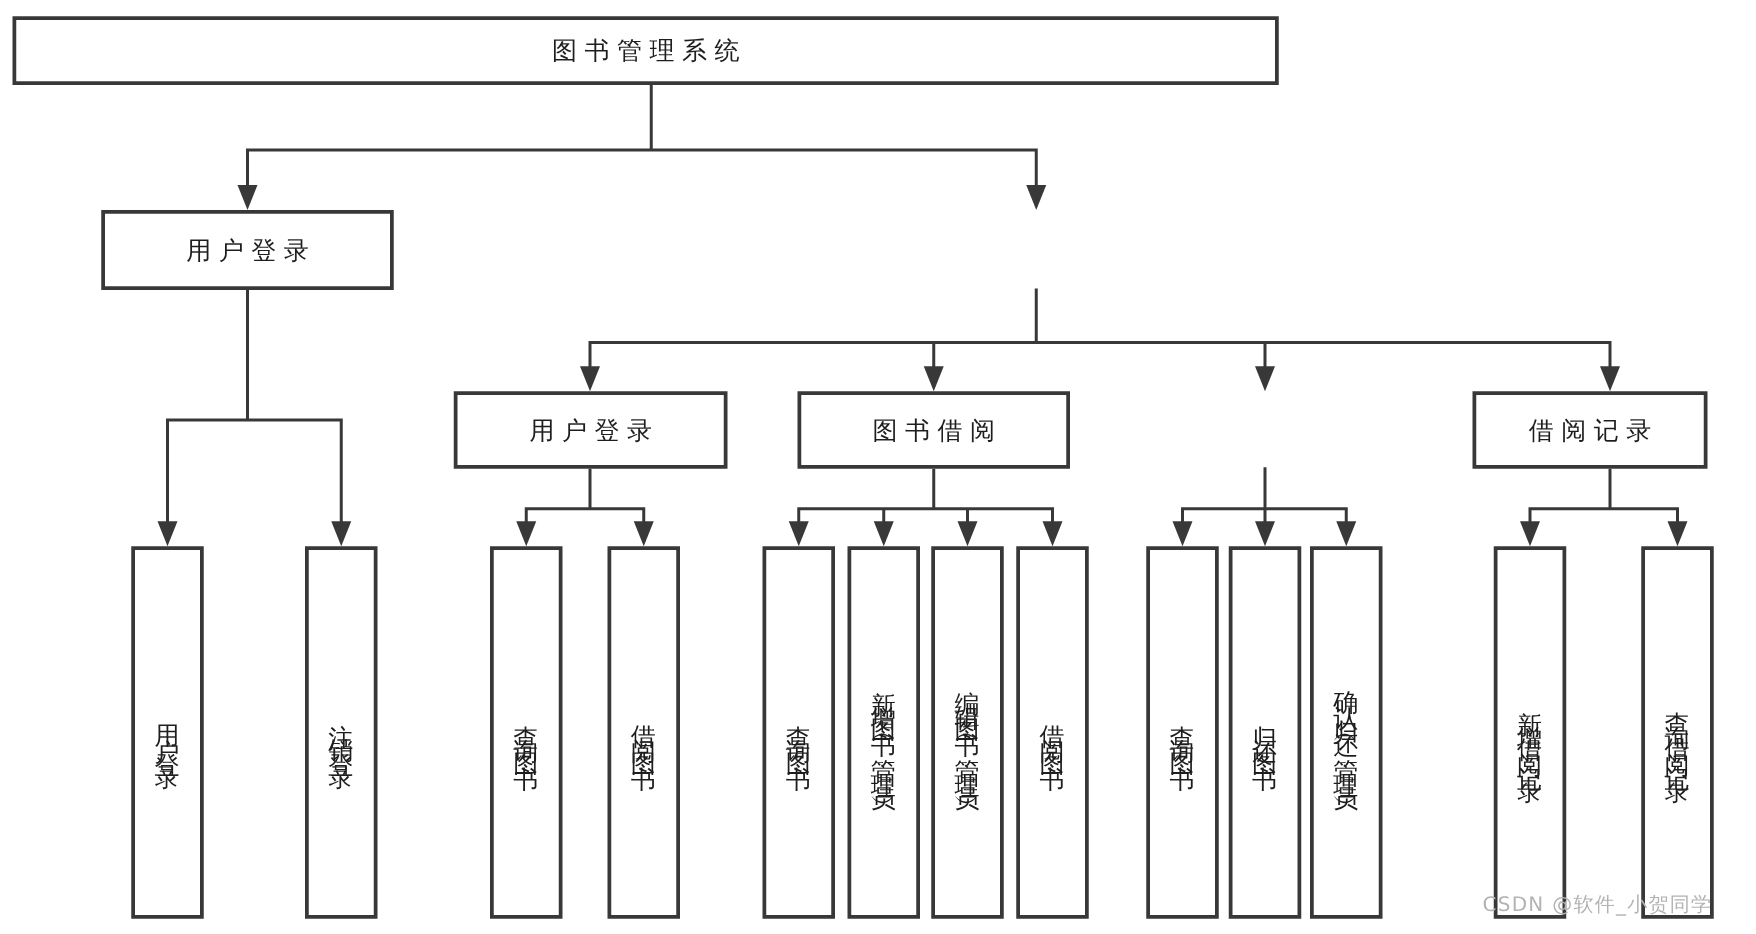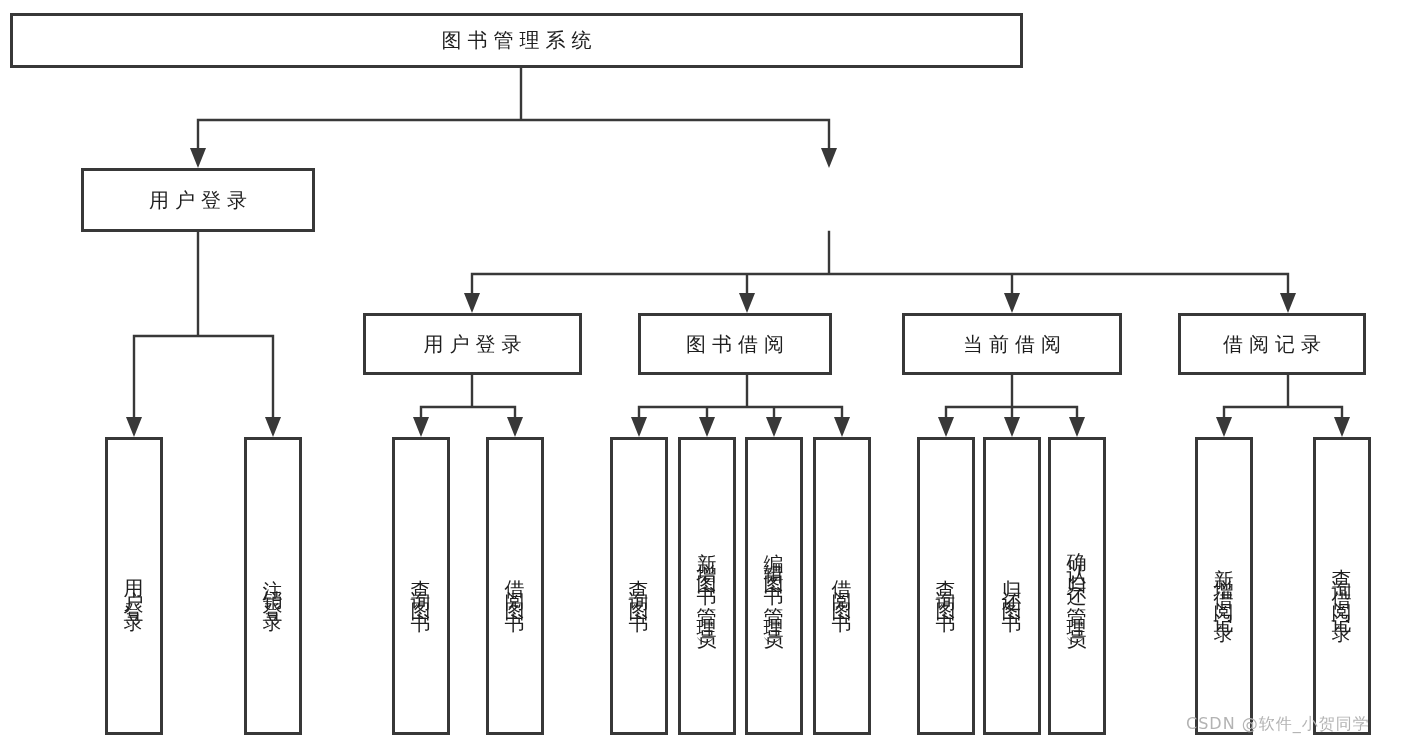--- a/index.html
+++ b/index.html
@@ -93,25 +93,22 @@
     <span>图书管理系统</span>
   </div>
 
   <div class="box hbox" style="left:81px;top:168px;width:234px;height:64px">
     <span>用户登录</span>
   </div>
 
   <div class="box hbox" style="left:363px;top:313px;width:219px;height:62px">
     <span>用户登录</span>
   </div>
-  <div class="box hbox" style="left:638px;top:313px;width:194px;height:62px">
+  <div class="box hbox" style="left:638px;top:313px;width:218px;height:62px">
     <span>图书借阅</span>
-  </div>
-  <div class="box hbox" style="left:902px;top:313px;width:220px;height:62px">
-    <span>当前借阅</span>
   </div>
   <div class="box hbox" style="left:1178px;top:313px;width:188px;height:62px">
     <span>借阅记录</span>
   </div>
 
   <div class="box vbox" style="left:105px;top:437px;width:58px;height:298px">
     <span>用户登录</span>
   </div>
   <div class="box vbox" style="left:244px;top:437px;width:58px;height:298px">
     <span>注销登录</span>

